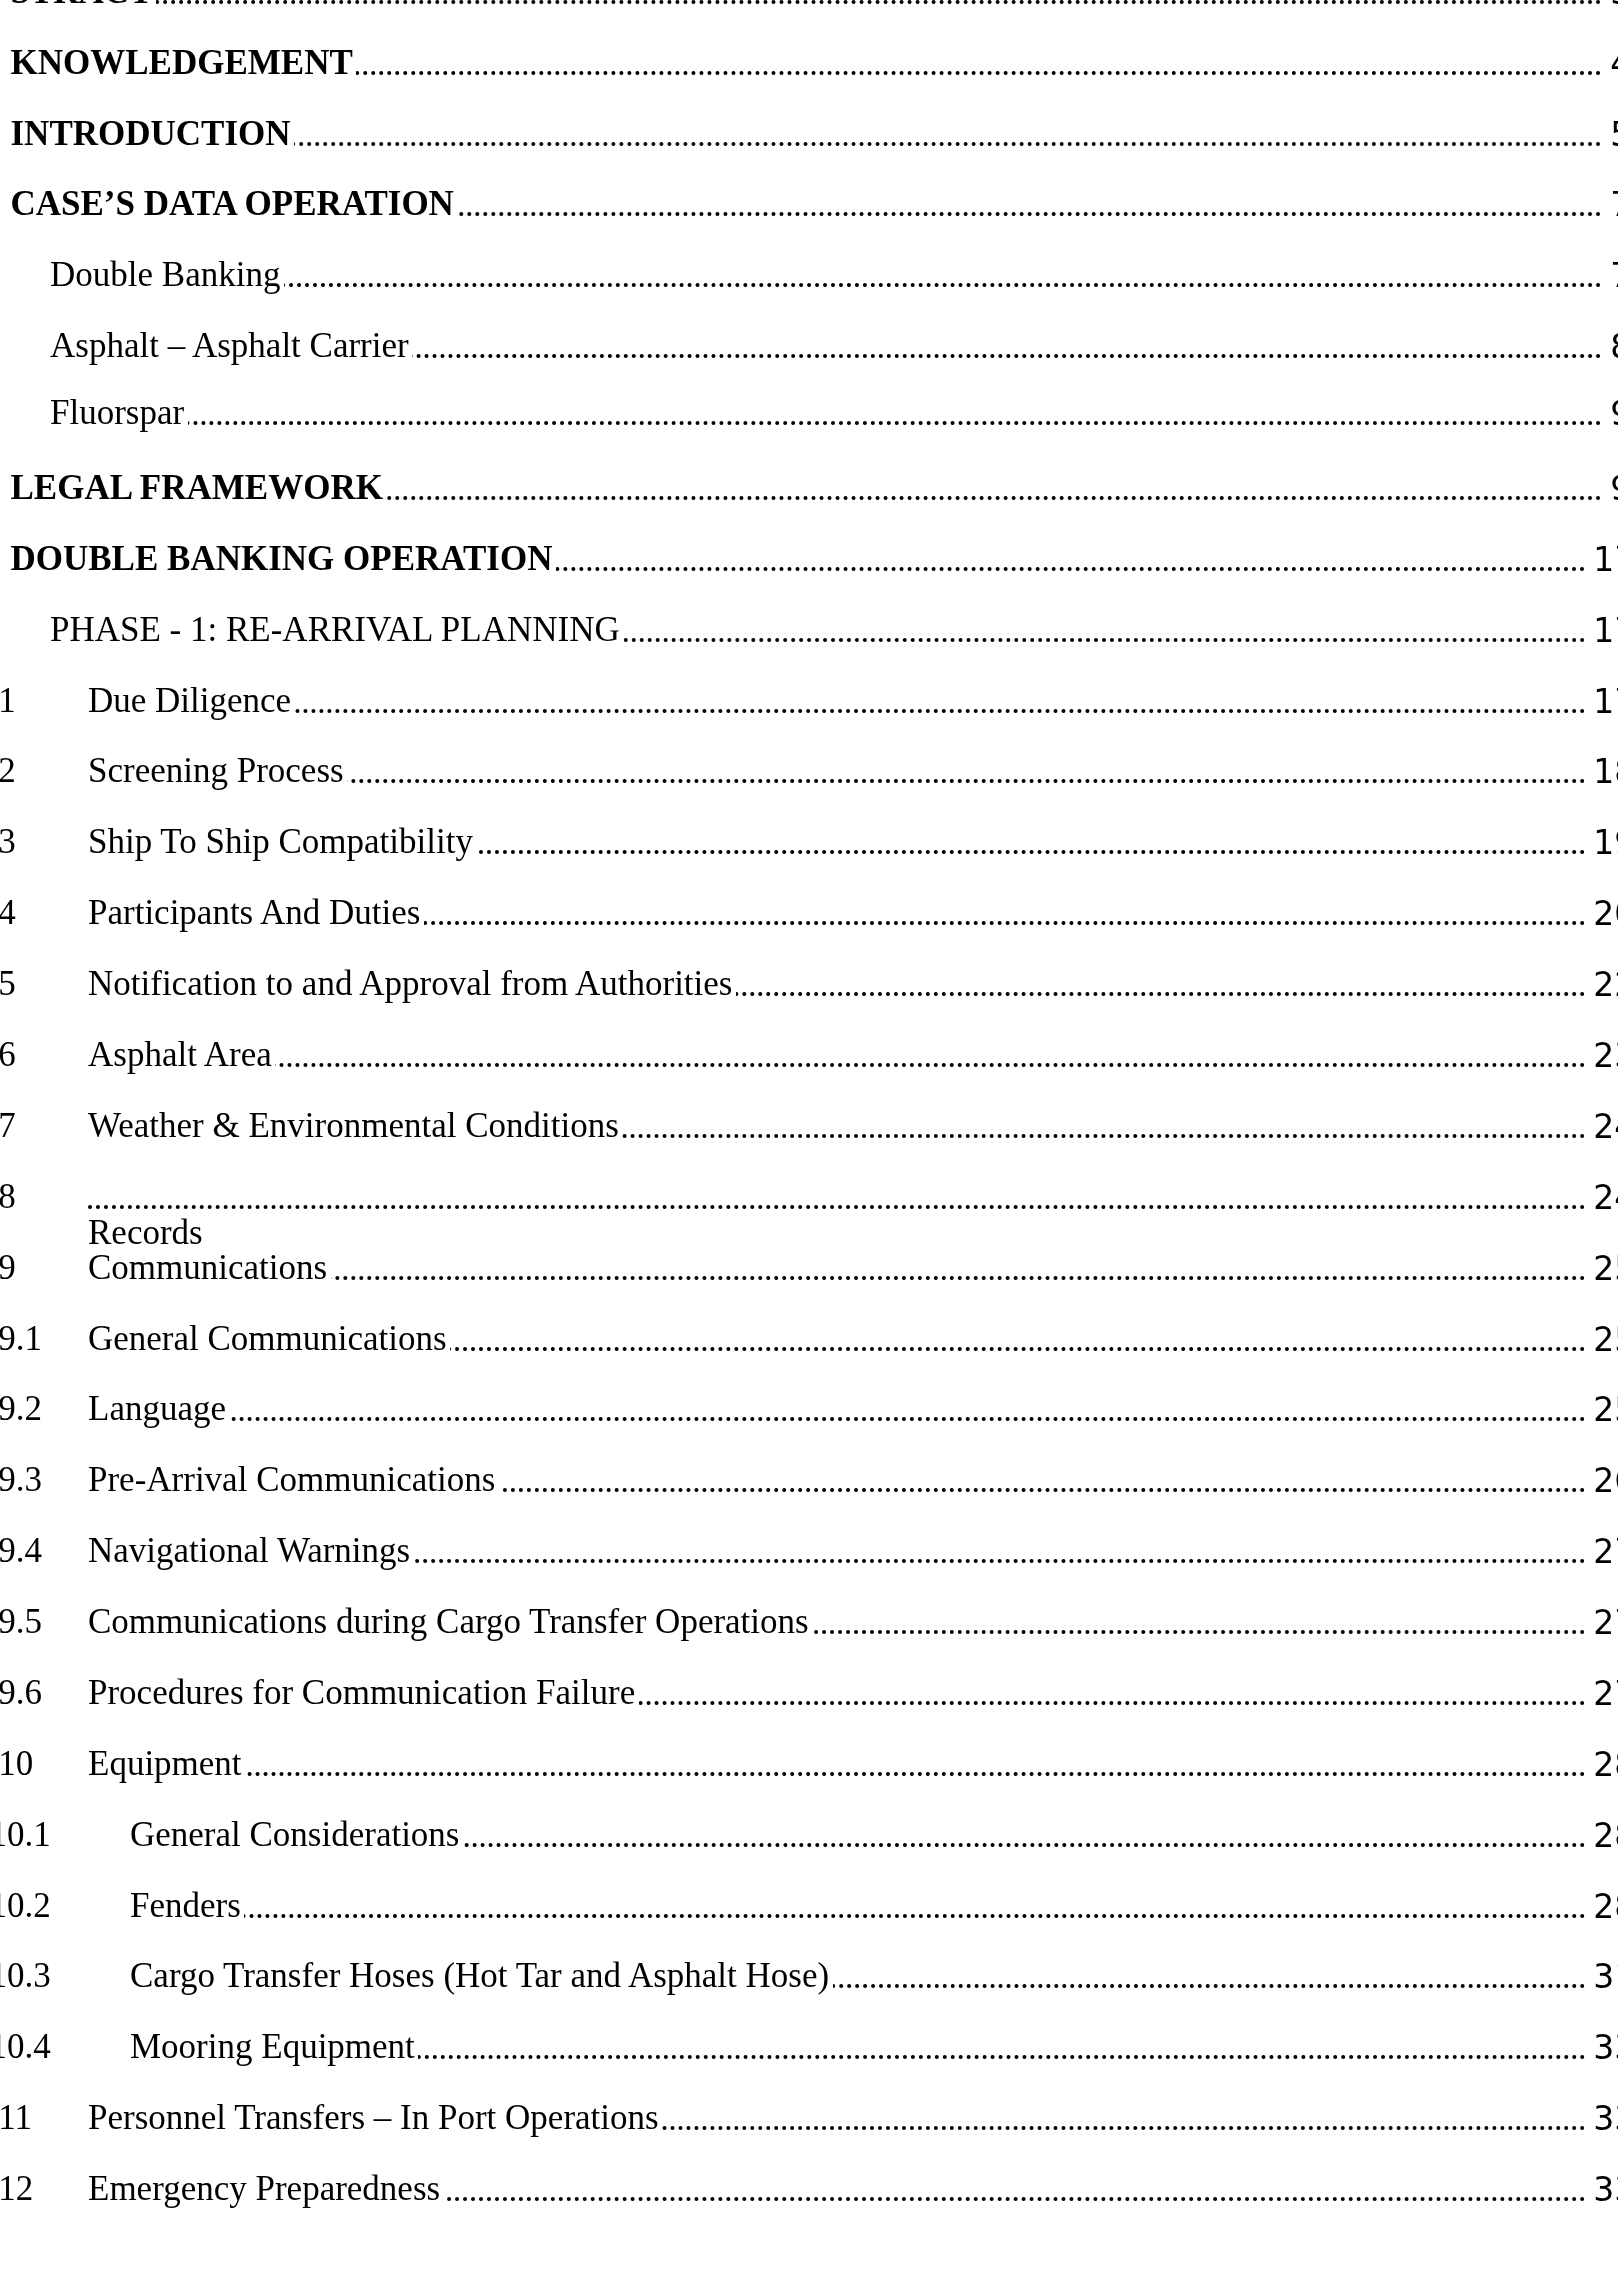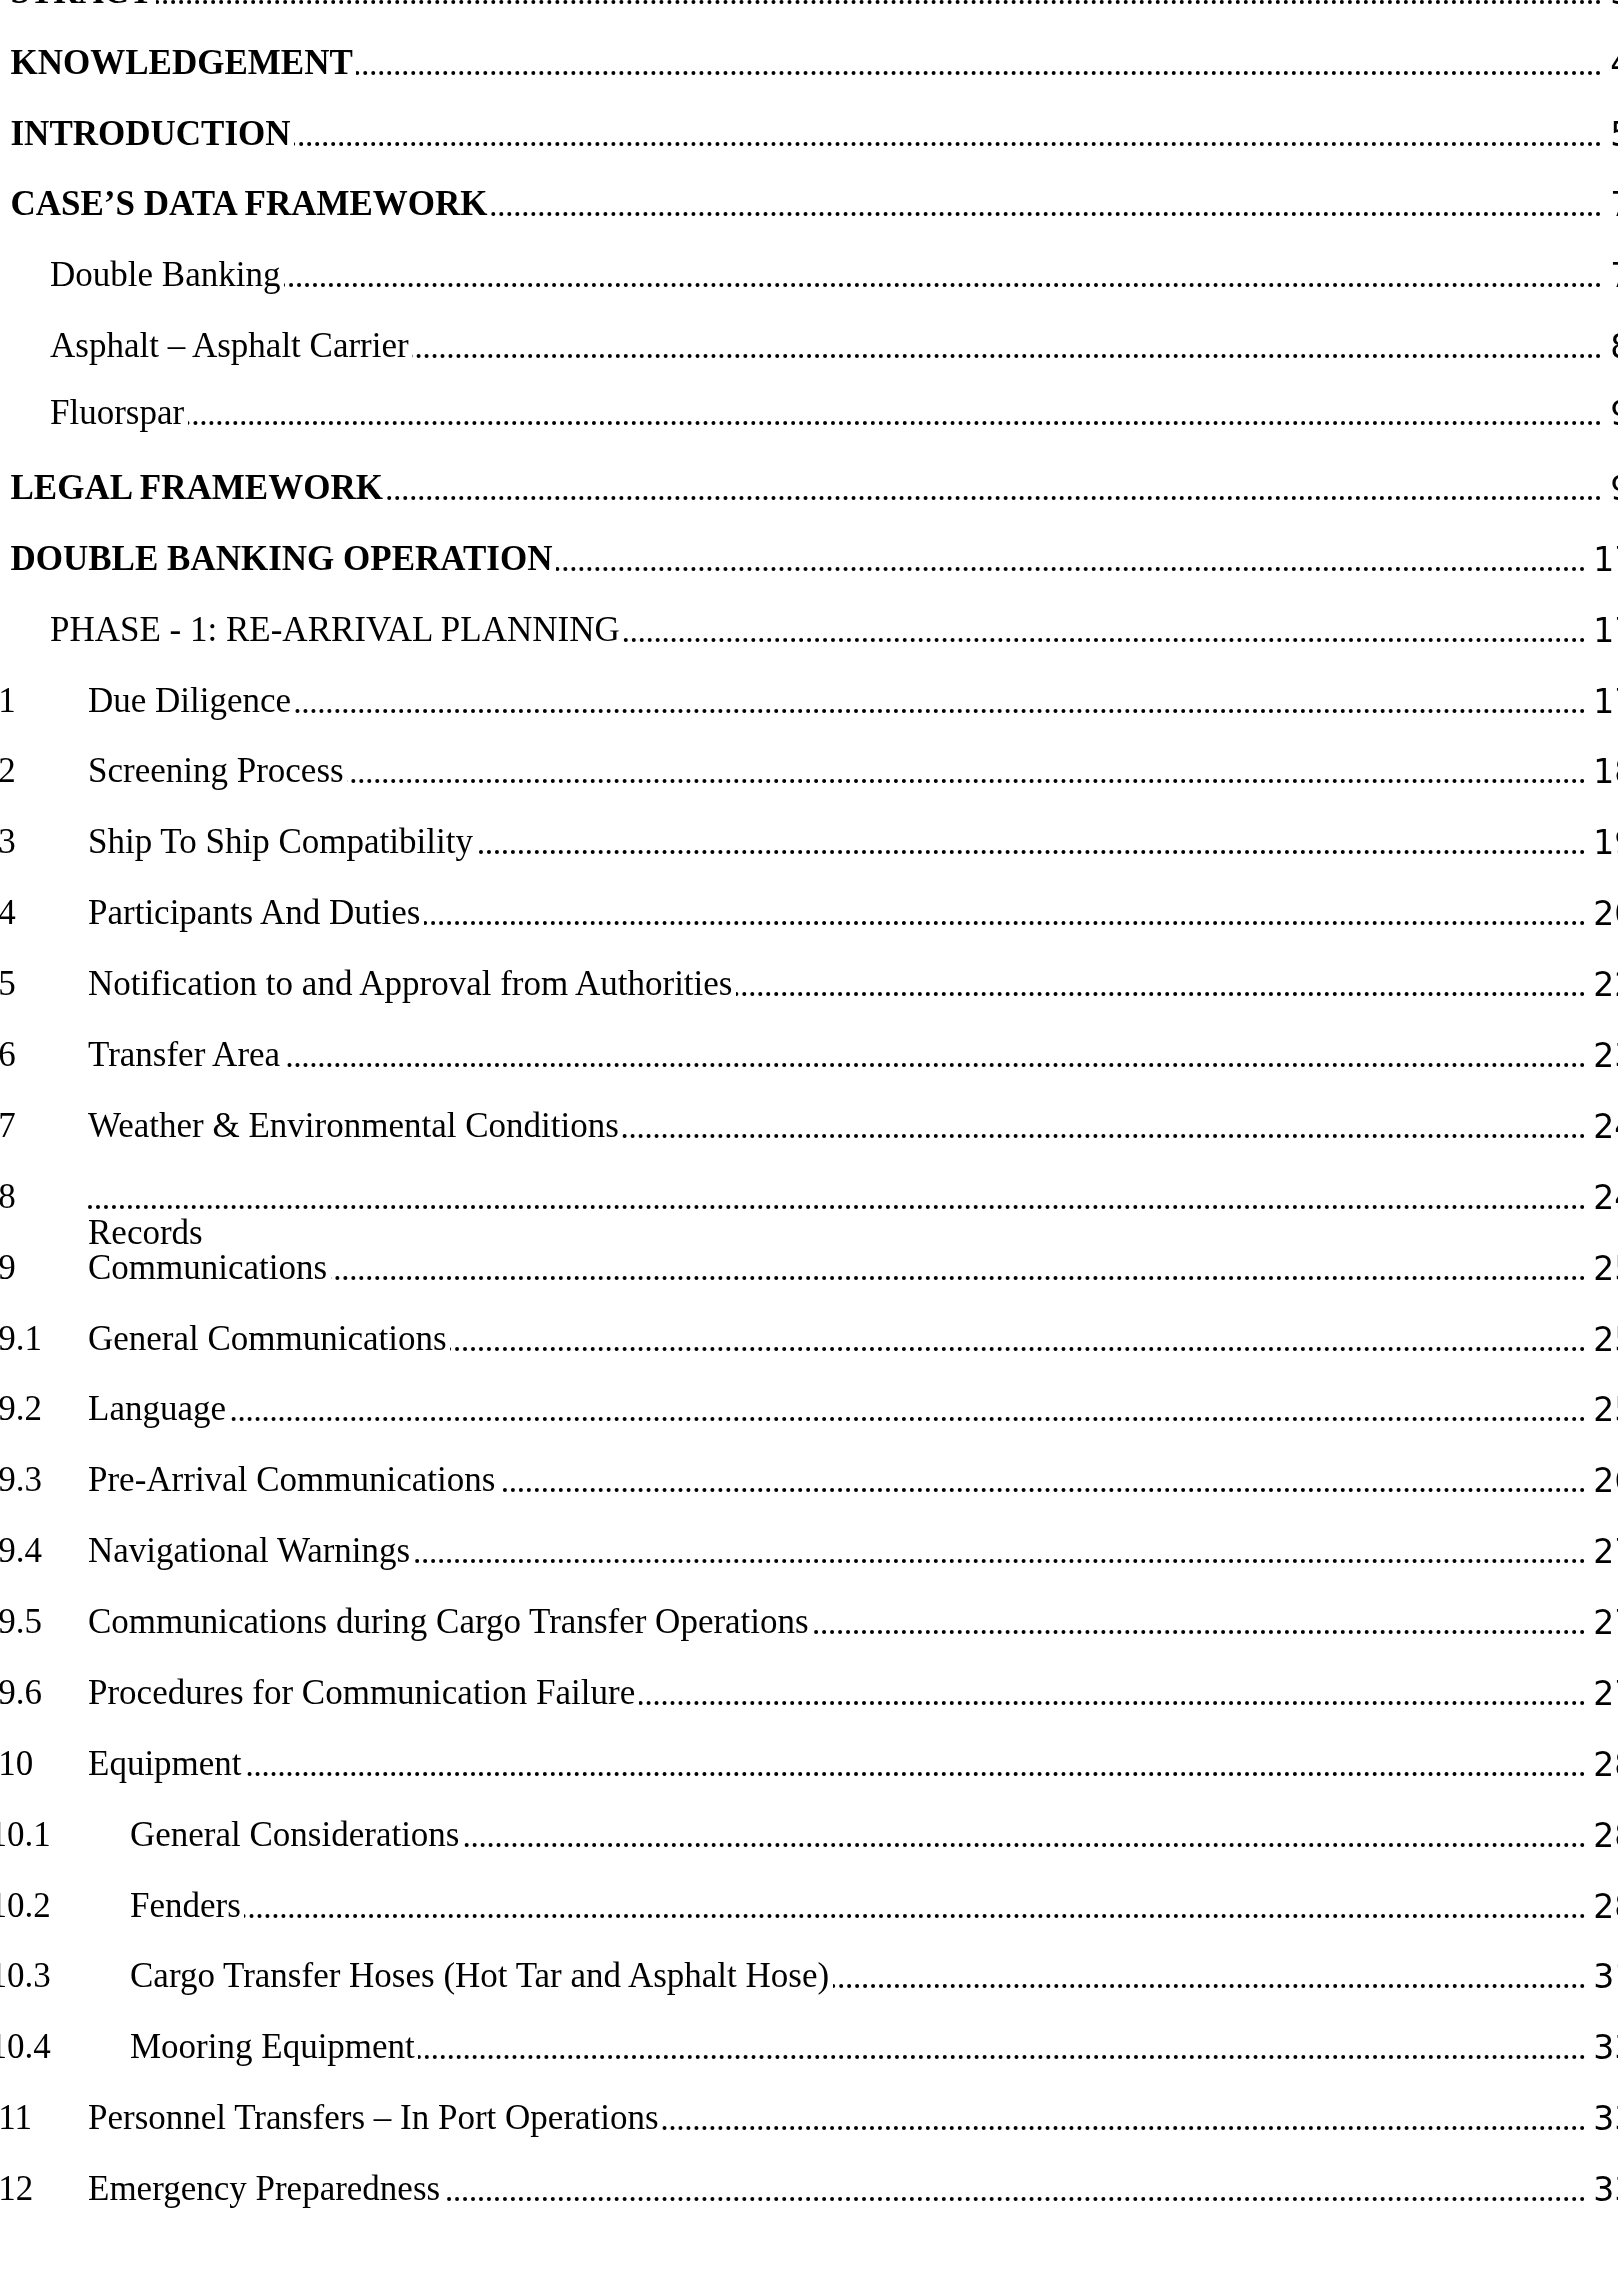--- a/index.html
+++ b/index.html
@@ -27,21 +27,21 @@
       <span class="title bold" style="left: 10.5px; top: 0px;">KNOWLEDGEMENT</span>
       <span class="page" style="left: 1605px; top: 1.8px;">4</span>
     </div>
     <div class="row" style="top: 116px;">
       <span class="leader" style="left: 10.5px; top: 0px;"></span>
       <span class="title bold" style="left: 10.5px; top: 0px;">INTRODUCTION</span>
       <span class="page" style="left: 1605px; top: 1.8px;">5</span>
     </div>
     <div class="row" style="top: 186px;">
       <span class="leader" style="left: 10.5px; top: 0px;"></span>
-      <span class="title bold" style="left: 10.5px; top: 0px;">CASE’S DATA FRAMEWORK</span>
+      <span class="title bold" style="left: 10.5px; top: 0px;">CASE’S DATA OPERATION</span>
       <span class="page" style="left: 1605px; top: 1.8px;">7</span>
     </div>
     <div class="row" style="top: 257px;">
       <span class="leader" style="left: 50px; top: 0px;"></span>
       <span class="title" style="left: 50px; top: 0px;">Double Banking</span>
       <span class="page" style="left: 1605px; top: 1.8px;">7</span>
     </div>
     <div class="row" style="top: 328px;">
       <span class="leader" style="left: 50px; top: 0px;"></span>
       <span class="title" style="left: 50px; top: 0px;">Asphalt – Asphalt Carrier</span>
@@ -93,21 +93,21 @@
     </div>
     <div class="row" style="top: 966px;">
       <span class="num" style="left: -1.8px; top: 0px;">5</span>
       <span class="leader" style="left: 88px; top: 0px;"></span>
       <span class="title" style="left: 88px; top: 0px;">Notification to and Approval from Authorities</span>
       <span class="page" style="left: 1588px; top: 1.8px;">22</span>
     </div>
     <div class="row" style="top: 1037px;">
       <span class="num" style="left: -1.8px; top: 0px;">6</span>
       <span class="leader" style="left: 88px; top: 0px;"></span>
-      <span class="title" style="left: 88px; top: 0px;">Transfer Area</span>
+      <span class="title" style="left: 88px; top: 0px;">Asphalt Area</span>
       <span class="page" style="left: 1588px; top: 1.8px;">23</span>
     </div>
     <div class="row" style="top: 1108px;">
       <span class="num" style="left: -1.8px; top: 0px;">7</span>
       <span class="leader" style="left: 88px; top: 0px;"></span>
       <span class="title" style="left: 88px; top: 0px; font-family: Liberation Serif, serif;">Weather &amp; Environmental Conditions</span>
       <span class="page" style="left: 1588px; top: 1.8px;">24</span>
     </div>
     <div class="row" style="top: 1179px;">
       <span class="num" style="left: -1.8px; top: 0px;">8</span>

